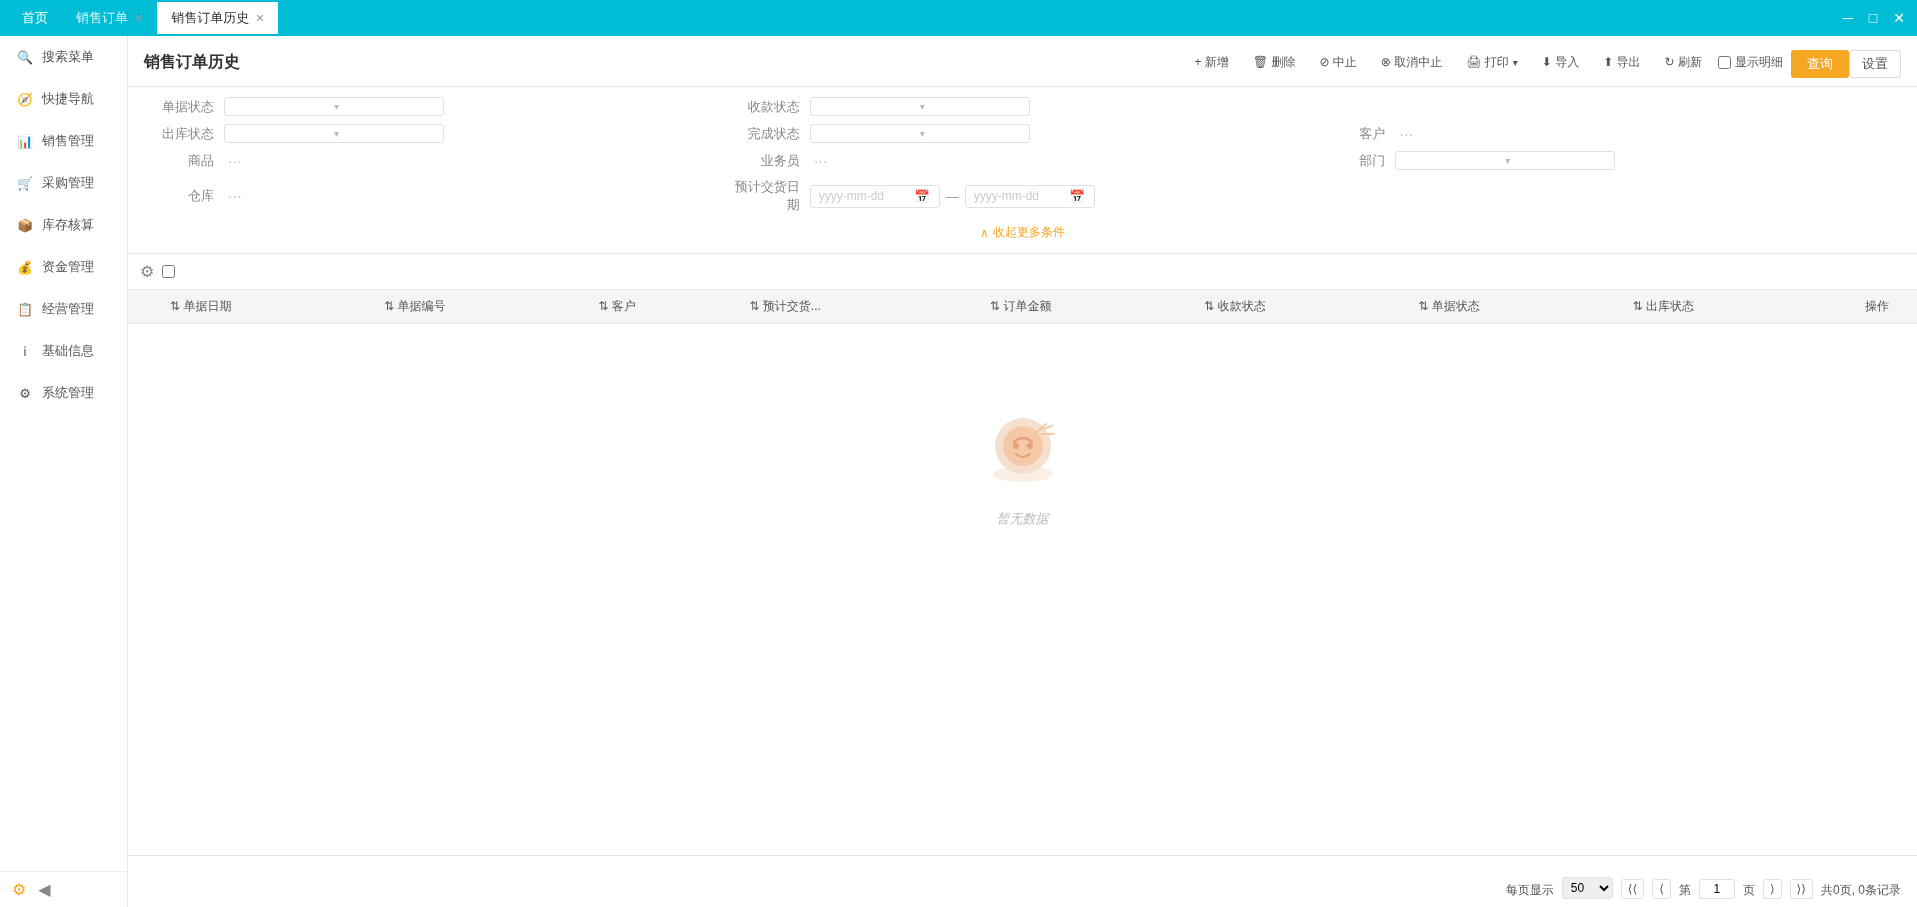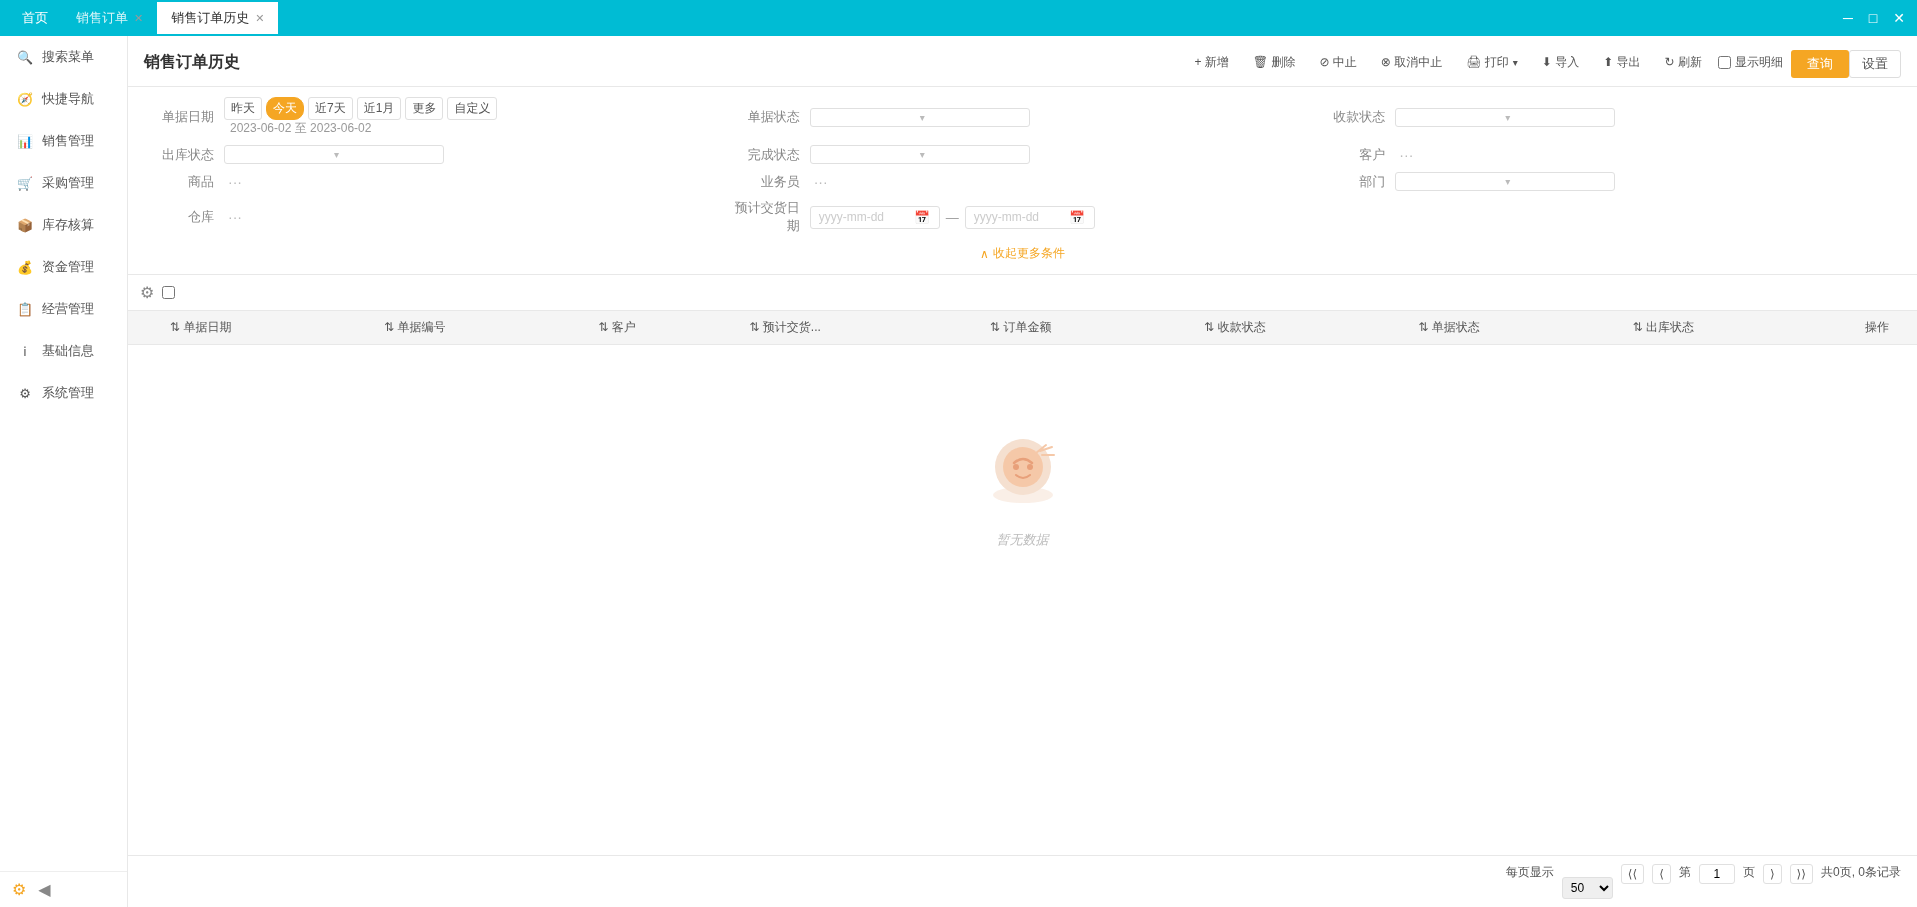--- a/index.html
+++ b/index.html
@@ -69,21 +69,21 @@
     th { padding: 8px 10px; text-align: left; border-bottom: 1px solid #e8e8e8; color: #555; font-weight: normal; white-space: nowrap; }
     .checkbox-col { width: 32px; }
     .op-col { width: 80px; text-align: center; }
 
     
     .empty-state { display: flex; flex-direction: column; align-items: center; justify-content: center; padding: 80px 0; font-style: italic; }
     .empty-icon { width: 90px; height: 90px; margin-bottom: 16px; }
     .empty-text { color: #bbb; font-size: 13px; }
 
     
-    .footer-bar { background: white; border-top: 1px solid #e8e8e8; padding: 8px 16px; display: flex; align-items: flex-start; justify-content: flex-end; gap: 8px; font-size: 12px; color: #555; flex-shrink: 0; }
+    .footer-bar { background: white; border-top: 1px solid #e8e8e8; padding: 8px 16px; display: flex; align-items: flex-end; justify-content: flex-end; gap: 8px; font-size: 12px; color: #555; flex-shrink: 0; }
     .page-size-select { border: 1px solid #e0e0e0; border-radius: 3px; padding: 2px 4px; font-size: 12px; cursor: pointer; margin-top: 13px; }
     .pager-btn { padding: 2px 6px; border: 1px solid #e0e0e0; border-radius: 3px; cursor: pointer; background: white; color: #555; font-size: 12px; }
     .pager-btn:disabled { color: #ccc; cursor: default; }
     .page-input { border: 1px solid #e0e0e0; border-radius: 3px; padding: 2px 4px; width: 36px; text-align: center; font-size: 12px; }
   </style>
 </head>
 <body>
 
 <div class="top-bar">
   <div class="tabs">
@@ -175,34 +175,20 @@
           <button class="btn-query">查询</button>
           <button class="btn-set">设置</button>
         </div>
       </div>
     </div>
 
     <div class="filter-area">
 
       <div class="filter-3col">
 
-        <div class="filter-cell">
-          <span class="filter-label">单据日期</span>
-          <div style="display:flex;flex-direction:column;">
-            <div class="date-btns">
-              <button class="date-btn">昨天</button>
-              <button class="date-btn active">今天</button>
-              <button class="date-btn">近7天</button>
-              <button class="date-btn">近1月</button>
-              <button class="date-btn">更多</button>
-              <button class="date-btn">自定义</button>
-            </div>
-            <span class="date-range">2023-06-02 至 2023-06-02</span>
-          </div>
-        </div>
 
         <div class="filter-cell">
           <span class="filter-label">单据状态</span>
           <div class="select-control" style="min-width:220px;">
             <span></span>
             <span class="arrow">▾</span>
           </div>
         </div>
 
         <div class="filter-cell">

